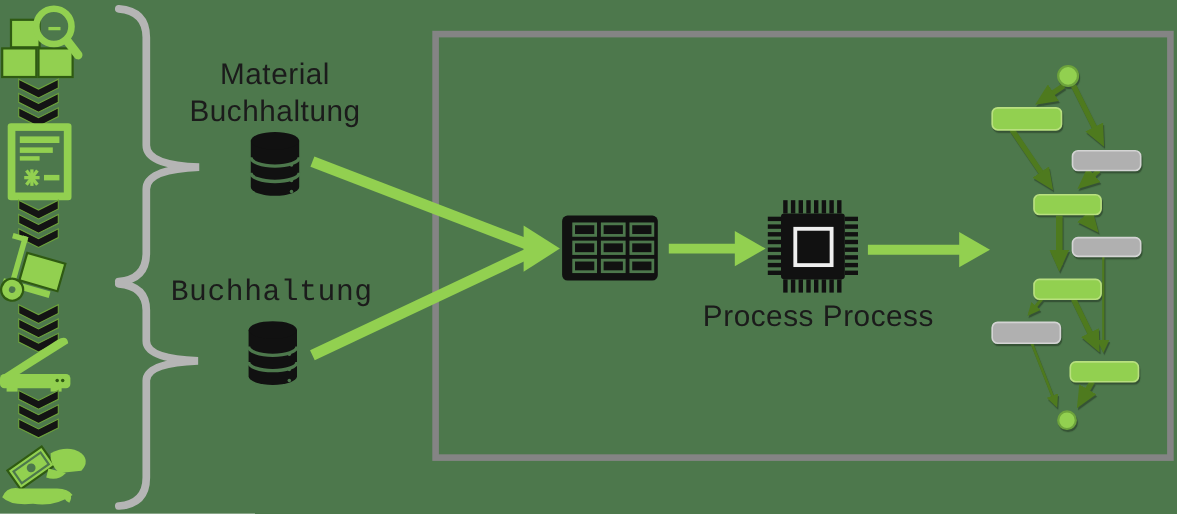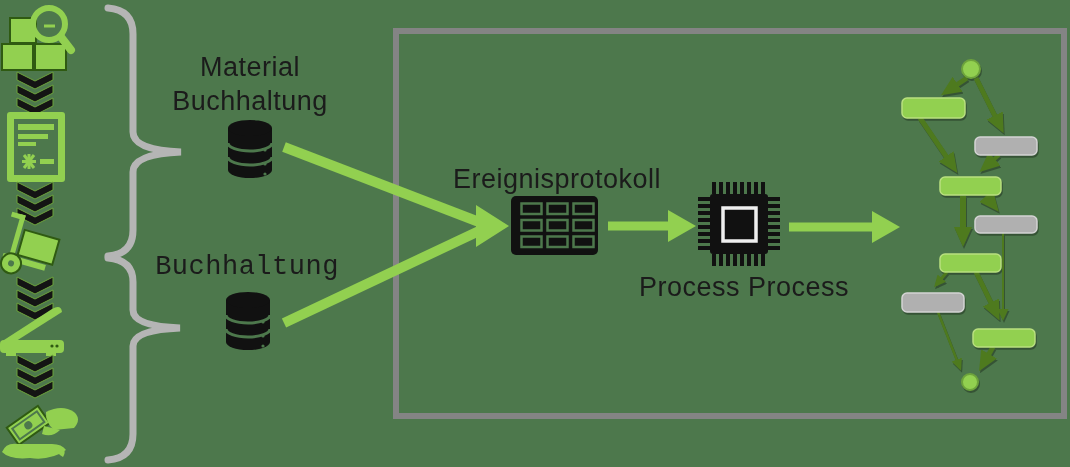--- a/index.html
+++ b/index.html
@@ -37,21 +37,20 @@
 
 <div class="canvas">
 
   <div class="frame"></div>
 
   <div class="lbl" style="left:150px;top:50px;width:200px;">
     <div>Material</div>
     <div>Buchhaltung</div>
   </div>
   <div class="lbl" style="left:147px;top:250px;width:200px;font-family:Liberation Mono, monospace;">Buchhaltung</div>
-  <div class="lbl" style="left:437px;top:162px;width:240px;">Ereignisprotokoll</div>
   <div class="lbl" style="left:634px;top:270px;width:220px;">Process Process</div>
 
   <svg class="overlay" width="1070" height="467" viewBox="0 0 1070 467">
     <defs>
       <g id="chev3" fill="#141414" stroke="#6da33c" stroke-width="1">
         <polygon points="0,0 18,9 36,0 36,8 18,17 0,8"></polygon>
         <polygon points="0,13 18,22 36,13 36,21 18,30 0,21"></polygon>
         <polygon points="0,26 18,35 36,26 36,34 18,43 0,34"></polygon>
       </g>
       <marker id="ah-big" markerUnits="userSpaceOnUse" markerWidth="20" markerHeight="18" refX="14" refY="9" orient="auto">

